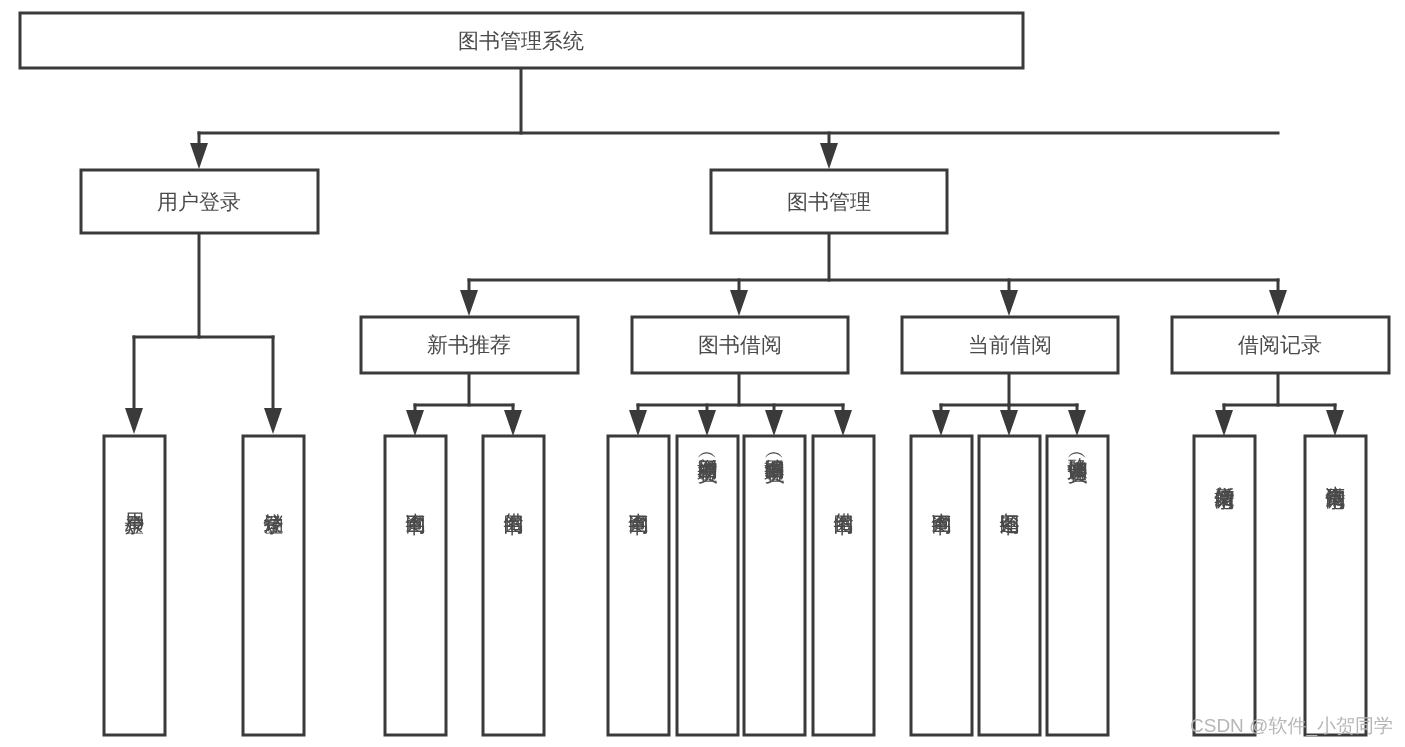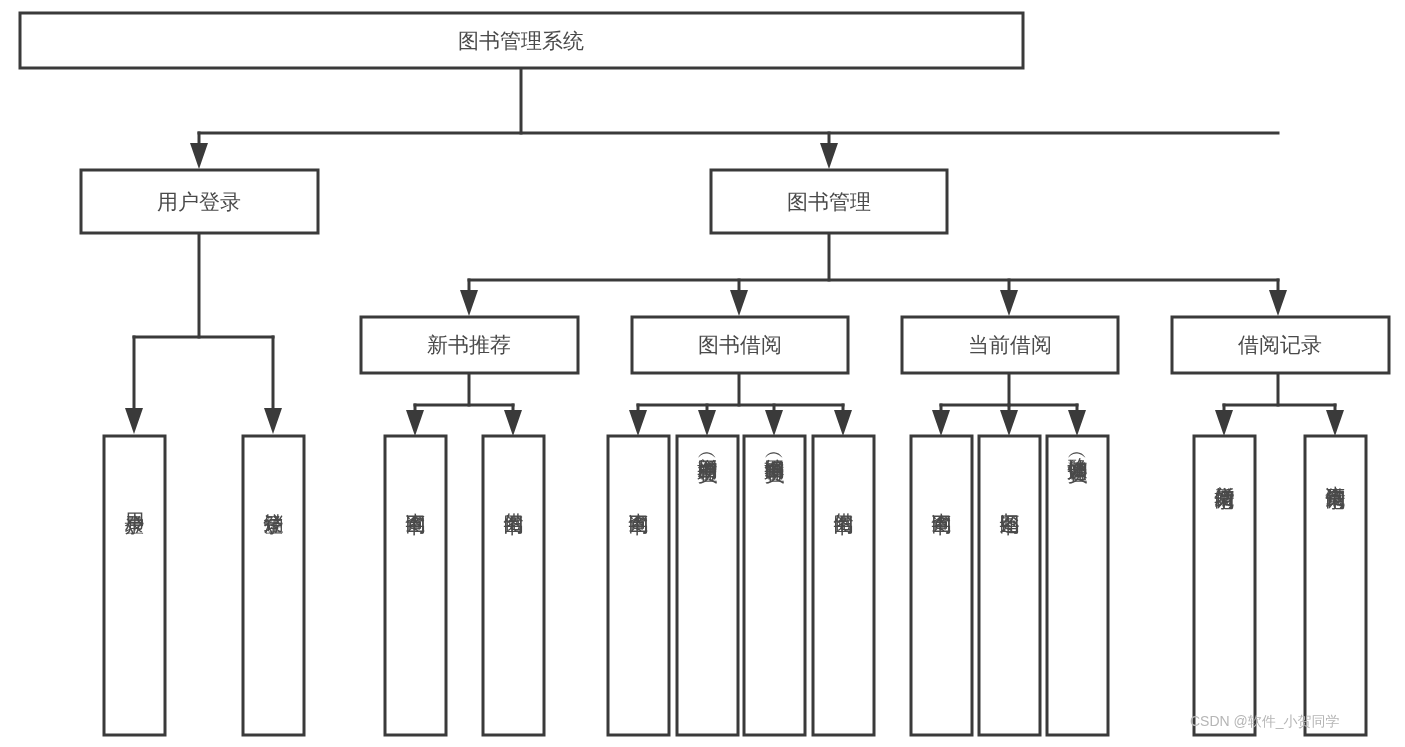--- a/index.html
+++ b/index.html
@@ -22,21 +22,21 @@
   }
   .vlabel{
     writing-mode:vertical-rl;text-orientation:upright;
     font-family:"Liberation Sans","DejaVu Sans",sans-serif;
     font-size:20px;color:#4a4a4a;line-height:1.06;letter-spacing:1px;
     white-space:nowrap;
   }
   .watermark{
     position:absolute;left:1190px;top:713px;
     font-family:"Liberation Sans","DejaVu Sans",sans-serif;
-    font-size:14px;color:#b6b6b6;white-space:nowrap;pointer-events:none;
+    font-size:19px;color:#b6b6b6;white-space:nowrap;pointer-events:none;
   }
 </style>
 </head>
 <body>
 
 <div id="stage">
 
   <svg id="diagram" viewBox="0 0 1405 747">
     <defs>
       <g id="arrowGlyph">

